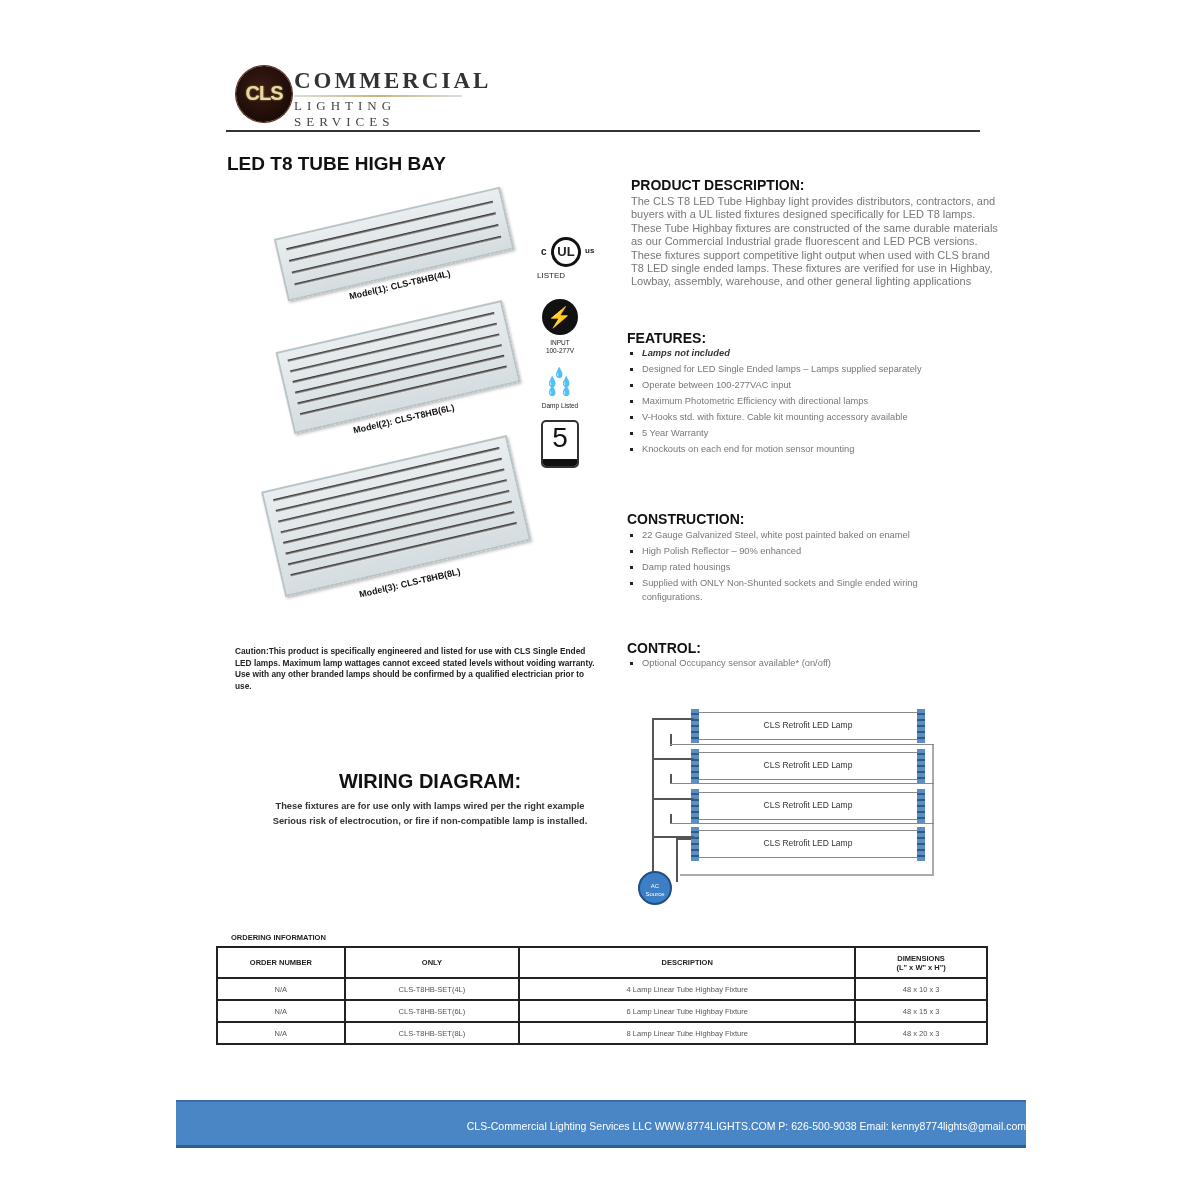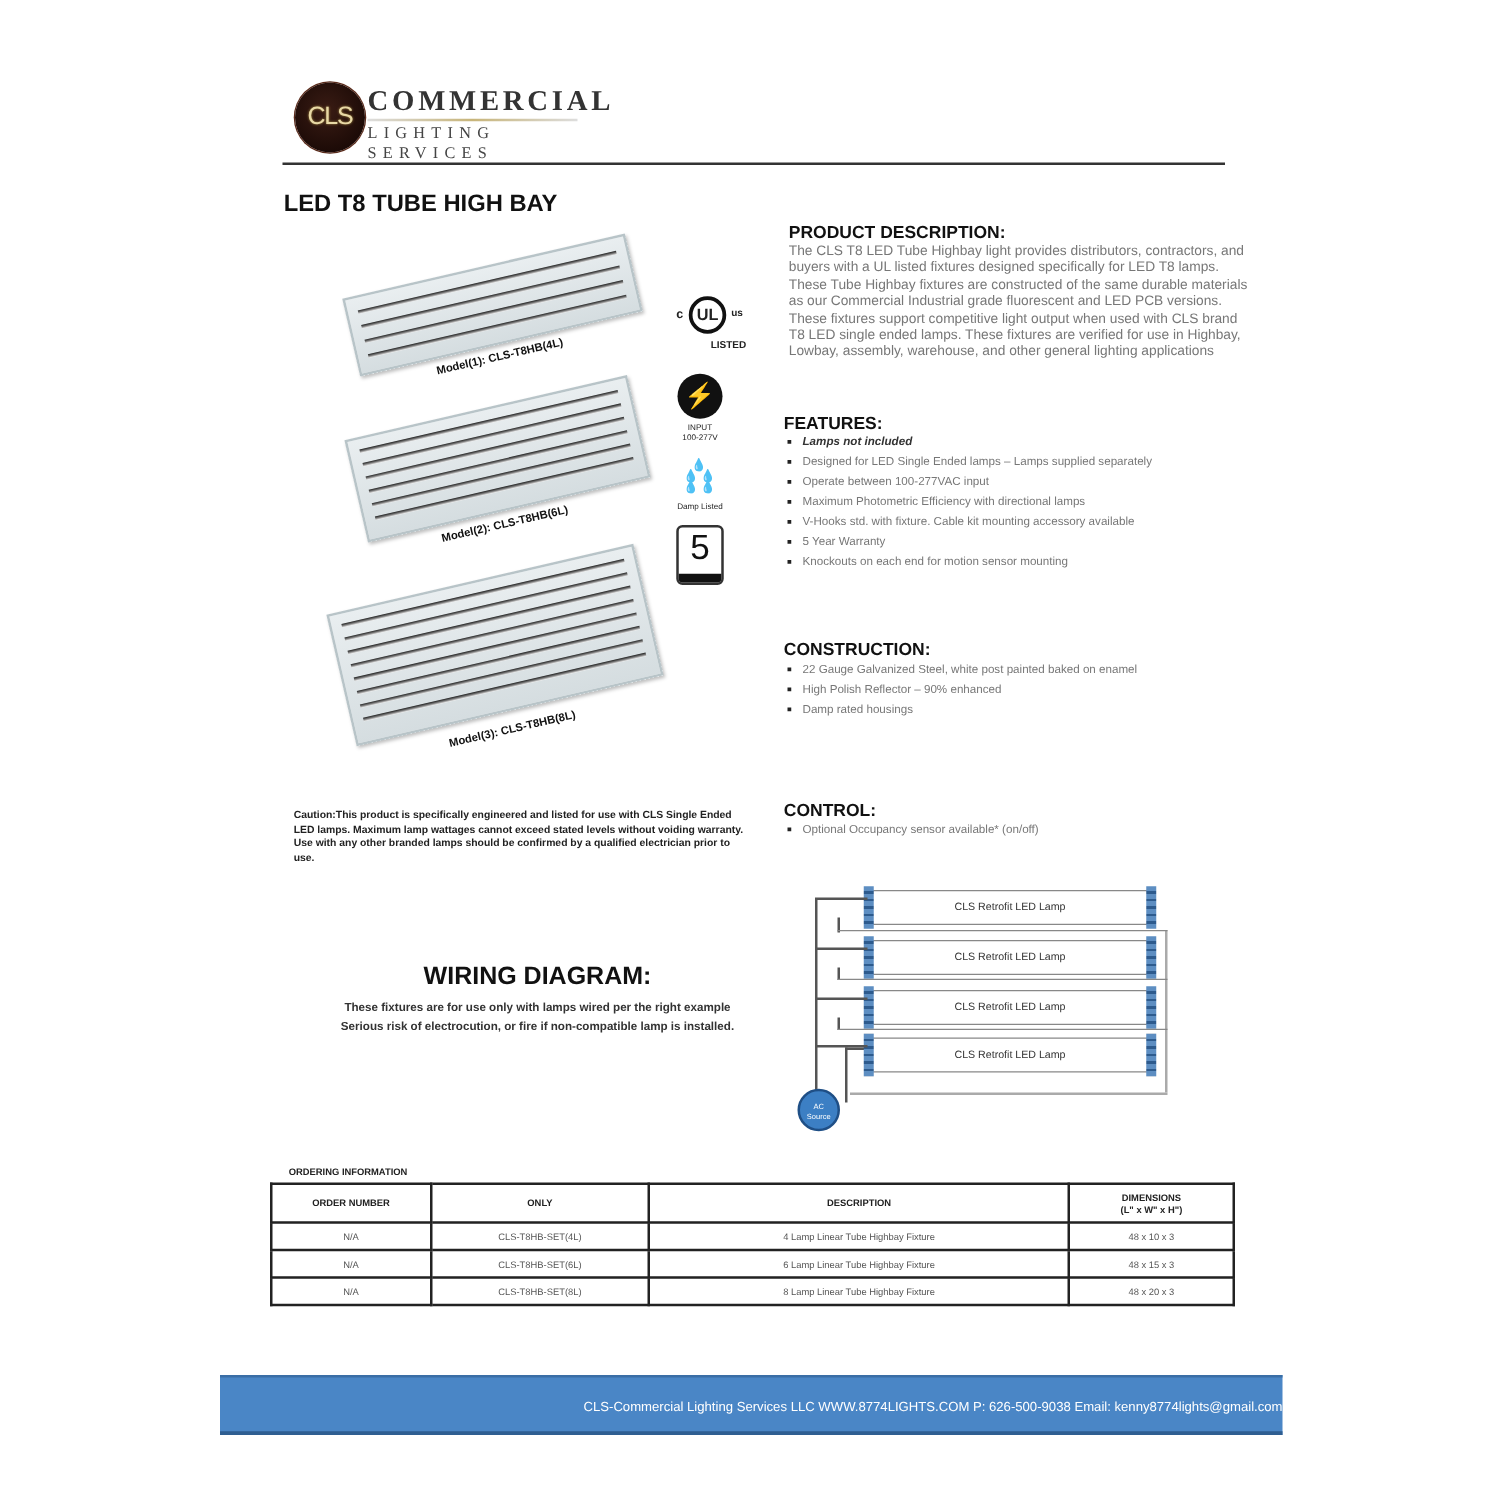--- a/index.html
+++ b/index.html
@@ -6,21 +6,21 @@
     html, body { width: 1200px; height: 1200px; background: #ffffff; overflow: hidden; }
     body { position: relative; font-family: "Liberation Sans", sans-serif; color: #222; }
     .abs { position: absolute; }
 
     
     .logo { left: 236px; top: 66px; width: 240px; height: 56px; }
     .logo-circle { position: absolute; left: 0; top: 0; width: 56px; height: 56px; border-radius: 50%;
       background: radial-gradient(circle at 45% 40%, #3a1c14 0%, #1d0b07 70%, #120604 100%);
       box-shadow: 0 0 0 1px #5a2a1a; }
     .logo-circle span { position: absolute; left: 0; right: 0; top: 16px; text-align: center;
-      font-family: "Liberation Sans", sans-serif; font-weight: normal; font-size: 20px; color: #e8d9a6;
+      font-family: "Liberation Sans", sans-serif; font-weight: bold; font-size: 20px; color: #e8d9a6;
       letter-spacing: -1px; text-shadow: 0 0 2px #b59a4d; }
     .logo-line1 { position: absolute; left: 58px; top: 2px; font-family: "Liberation Serif", serif;
       font-size: 23px; letter-spacing: 3px; color: #333; font-weight: bold; }
     .logo-rule { position: absolute; left: 58px; top: 29px; width: 168px; height: 2px;
       background: linear-gradient(90deg, #ddd, #c8b57a, #ddd); }
     .logo-line2 { position: absolute; left: 58px; top: 32px; font-family: "Liberation Serif", serif;
       font-size: 13px; letter-spacing: 5px; color: #444; }
     .header-rule { left: 226px; top: 130px; width: 754px; height: 2px; background: #333; }
 
     .page-title { left: 227px; top: 153px; font-weight: bold; font-size: 19px; color: #111; }
@@ -31,21 +31,21 @@
     .fixture .tube { position: absolute; left: 8px; right: 8px; height: 3px;
       background: linear-gradient(180deg,#222,#777 50%,#eee); }
     .fixture-label { position: absolute; font-weight: bold; font-size: 9px; color: #111; white-space: nowrap; }
 
     
     .ul-mark { left: 537px; top: 237px; width: 60px; height: 50px; }
     .ul-mark .ring { position: absolute; left: 14px; top: 0; width: 30px; height: 30px; border: 3px solid #111;
       border-radius: 50%; text-align: center; font-weight: bold; font-size: 13px; line-height: 24px; }
     .ul-mark .c { position: absolute; left: 4px; top: 9px; font-size: 10px; font-weight: bold; }
     .ul-mark .us { position: absolute; left: 48px; top: 9px; font-size: 8px; font-weight: bold; }
-    .ul-mark .listed { position: absolute; left: 0; width: 60px; top: 34px; text-align: right; font-size: 8px; font-weight: bold; }
+    .ul-mark .listed { position: absolute; left: 0; width: 60px; top: 34px; text-align: left; font-size: 8px; font-weight: normal; }
 
     .bolt { left: 542px; top: 299px; width: 36px; height: 36px; border-radius: 50%; background: #111;
       color: #fff; text-align: center; line-height: 36px; font-size: 20px; }
     .small-caption { position: absolute; font-size: 6.5px; color: #222; text-align: center; width: 50px; line-height: 8px; }
 
     .drops { left: 543px; top: 368px; width: 34px; height: 30px; font-size: 10px; line-height: 9px; text-align: center; color: #111; letter-spacing: 1px; }
 
     .warranty { left: 541px; top: 420px; width: 38px; height: 48px; border: 2px solid #333; border-radius: 5px; background: #fff; }
     .warranty .num { position: absolute; left: 0; right: 0; top: 0; text-align: center; font-size: 28px; color: #111; }
     .warranty .band { position: absolute; left: 0; right: 0; bottom: 0; height: 7px; background: #111; border-radius: 0 0 3px 3px; }
@@ -163,20 +163,21 @@
   <li>V-Hooks std. with fixture.  Cable kit mounting accessory available</li>
   <li>5 Year Warranty</li>
   <li>Knockouts on each end for motion sensor mounting</li>
 </ul>
 
 <div class="section-heading" style="left:627px; top:511px;">CONSTRUCTION:</div>
 <ul class="bullets" style="left:628px; top:529px; width:310px;">
   <li>22 Gauge Galvanized Steel, white post painted baked on enamel</li>
   <li>High Polish Reflector – 90% enhanced</li>
   <li>Damp rated housings</li>
+  <li>Supplied with ONLY Non-Shunted sockets and Single ended wiring configurations.</li>
 </ul>
 
 <div class="section-heading" style="left:627px; top:640px;">CONTROL:</div>
 <ul class="bullets" style="left:628px; top:657px; width:310px;">
   <li>Optional Occupancy sensor available* (on/off)</li>
 </ul>
 
 <div class="abs caution">Caution:This product is specifically engineered and listed for use with CLS Single Ended LED lamps.  Maximum lamp wattages cannot exceed stated levels without voiding warranty.  Use with any other branded lamps should be confirmed by a qualified electrician prior to use.</div>
 
 <div class="abs wiring-title">WIRING DIAGRAM:</div>

